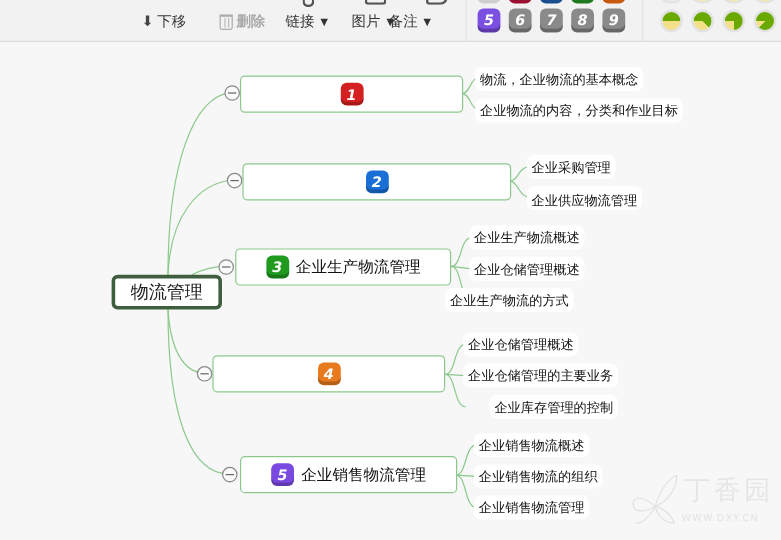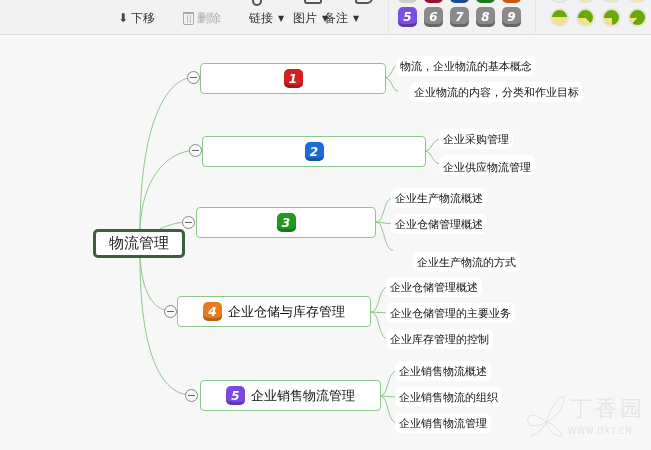--- a/index.html
+++ b/index.html
@@ -32,28 +32,28 @@
 <div class="toolbar">
 
   <div class="tb-top-icon" style="left:304px;"></div>
   <div class="tb-top-icon" style="left:355px; border-radius:0 0 6px 3px;"></div>
   <div style="position:absolute;left:252px;top:-6px;width:10px;height:12px;border:2px solid #555;border-top:none;border-radius:0 0 6px 6px;"></div>
 
   <div class="tb-btn" style="left:118px;">
     <span style="font-size:12px;color:#444;">⬇</span>
     <span>下移</span>
   </div>
-  <div class="tb-btn disabled" style="left:183px;">
+  <div class="tb-btn disabled" style="left:183px;font-weight:bold;">
     <span style="display:inline-block;width:11px;height:13px;border:1px solid #aaa;border-top:2px solid #aaa;border-radius:0 0 2px 2px;position:relative;">
       <span style="position:absolute;left:3px;top:1px;width:1px;height:8px;background:#bbb;"></span>
       <span style="position:absolute;left:6px;top:1px;width:1px;height:8px;background:#bbb;"></span>
     </span>
     <span>删除</span>
   </div>
-  <div class="tb-btn" style="left:249px;">
+  <div class="tb-btn" style="left:238px;">
     <span>链接</span>
     <span class="tb-caret">▼</span>
   </div>
   <div class="tb-btn" style="left:293px;">
     <span>图片</span>
     <span class="tb-caret">▼</span>
   </div>
   <div class="tb-btn" style="left:324px;">
     <span>备注</span>
     <span class="tb-caret">▼</span>
@@ -119,61 +119,61 @@
   <span>物流管理</span>
 </div>
 
 <div class="collapse" style="left:187px;top:71px;"></div>
 <div class="branch" style="left:200px;top:63px;width:186px;">
   <span class="badge" style="background:#d42020;">1</span>
 </div>
 <div class="leaf" style="left:396px;top:56px;">
     <span>物流，企业物流的基本概念</span>
   </div>
-<div class="leaf" style="left:396px;top:82px;margin-left:14px;">
+<div class="leaf" style="left:396px;top:82px;">
     <span>企业物流的内容，分类和作业目标</span>
   </div>
 
 <div class="collapse" style="left:189px;top:144px;"></div>
 <div class="branch" style="left:202px;top:136px;width:224px;">
   <span class="badge" style="background:#1a6fd6;">2</span>
 </div>
 <div class="leaf" style="left:439px;top:129px;">
     <span>企业采购管理</span>
   </div>
 <div class="leaf" style="left:439px;top:155px;align-items:flex-end;">
     <span>企业供应物流管理</span>
   </div>
 
 <div class="collapse" style="left:182px;top:216px;"></div>
 <div class="branch" style="left:196px;top:207px;width:180px;">
   <span class="badge" style="background:#1f9a1f;">3</span>
+  <span>企业生产物流管理</span>
 </div>
 <div class="leaf" style="left:391px;top:188px;">
     <span>企业生产物流概述</span>
   </div>
 <div class="leaf" style="left:391px;top:214px;">
     <span>企业仓储管理概述</span>
   </div>
-<div class="leaf" style="left:413px;top:240px;margin-top:12px;">
+<div class="leaf" style="left:371px;top:240px;">
     <span>企业生产物流的方式</span>
   </div>
 
 <div class="collapse" style="left:164px;top:305px;"></div>
 <div class="branch" style="left:177px;top:296px;width:194px;">
   <span class="badge" style="background:#e87a20;">4</span>
-  <span>企业仓储与库存管理</span>
 </div>
 <div class="leaf" style="left:386px;top:277px;">
     <span>企业仓储管理概述</span>
   </div>
 <div class="leaf" style="left:386px;top:303px;">
     <span>企业仓储管理的主要业务</span>
   </div>
-<div class="leaf" style="left:386px;top:329px;justify-content:flex-end;">
+<div class="leaf" style="left:408px;top:329px;justify-content:flex-end;">
     <span>企业库存管理的控制</span>
   </div>
 
 <div class="collapse" style="left:185px;top:389px;"></div>
 <div class="branch" style="left:200px;top:380px;width:181px;">
   <span class="badge" style="background:#7a4ae0;">5</span>
   <span>企业销售物流管理</span>
 </div>
 <div class="leaf" style="left:395px;top:361px;align-items:center;">
     <span>企业销售物流概述</span>

